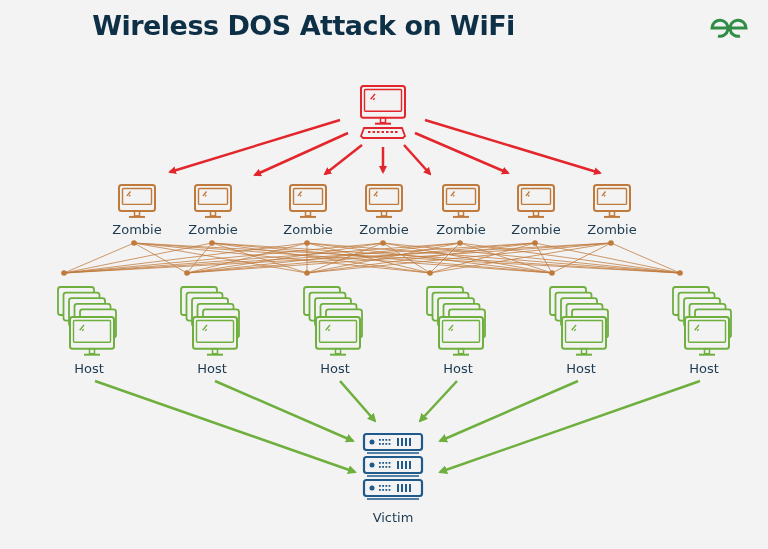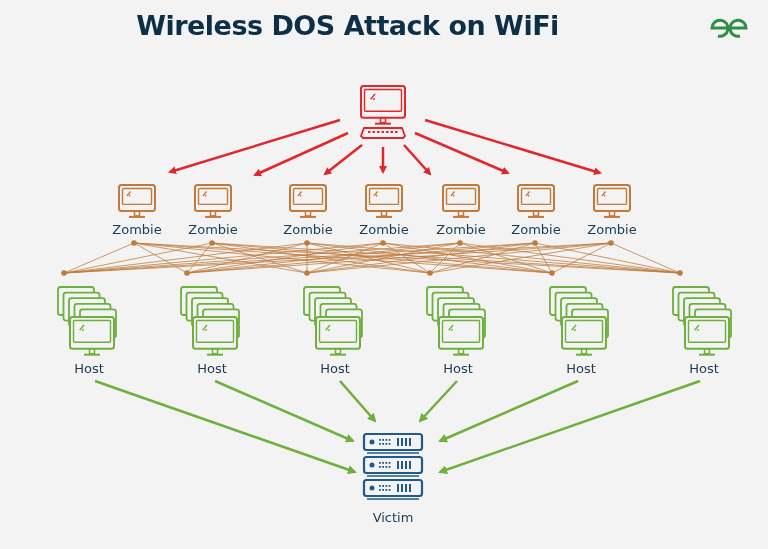--- a/index.html
+++ b/index.html
@@ -1,17 +1,17 @@
 <!DOCTYPE html>
 <html><head>
 <meta charset="utf-8">
 <style>
   html, body { margin: 0; padding: 0; }
   body { width: 768px; height: 549px; background: #f3f3f3; position: relative; overflow: hidden; font-family: "Liberation Sans", "DejaVu Sans", sans-serif; }
-  #title { position: absolute; left: 0; width: 607px; top: 10px; text-align: center; font-family: "DejaVu Sans", sans-serif; font-weight: bold; font-size: 27px; color: #0e3047; letter-spacing: -0.5px; padding-left: 44px; }
+  #title { position: absolute; left: 0; width: 607px; top: 10px; text-align: center; font-family: "DejaVu Sans", sans-serif; font-weight: bold; font-size: 27px; color: #0e3047; letter-spacing: -0.5px; }
   #logo { position: absolute; left: 709px; top: 17px; width: 40px; height: 22px; }
   #diagram { position: absolute; left: 0; top: 0; }
   .lbl { font-family: "DejaVu Sans", sans-serif; font-size: 13px; fill: #1c3a50; text-anchor: middle; }
 </style>
 </head>
 <body>
 
 <div id="title">Wireless DOS Attack on WiFi</div>
 
 <svg id="logo" viewBox="0 0 40 22">

